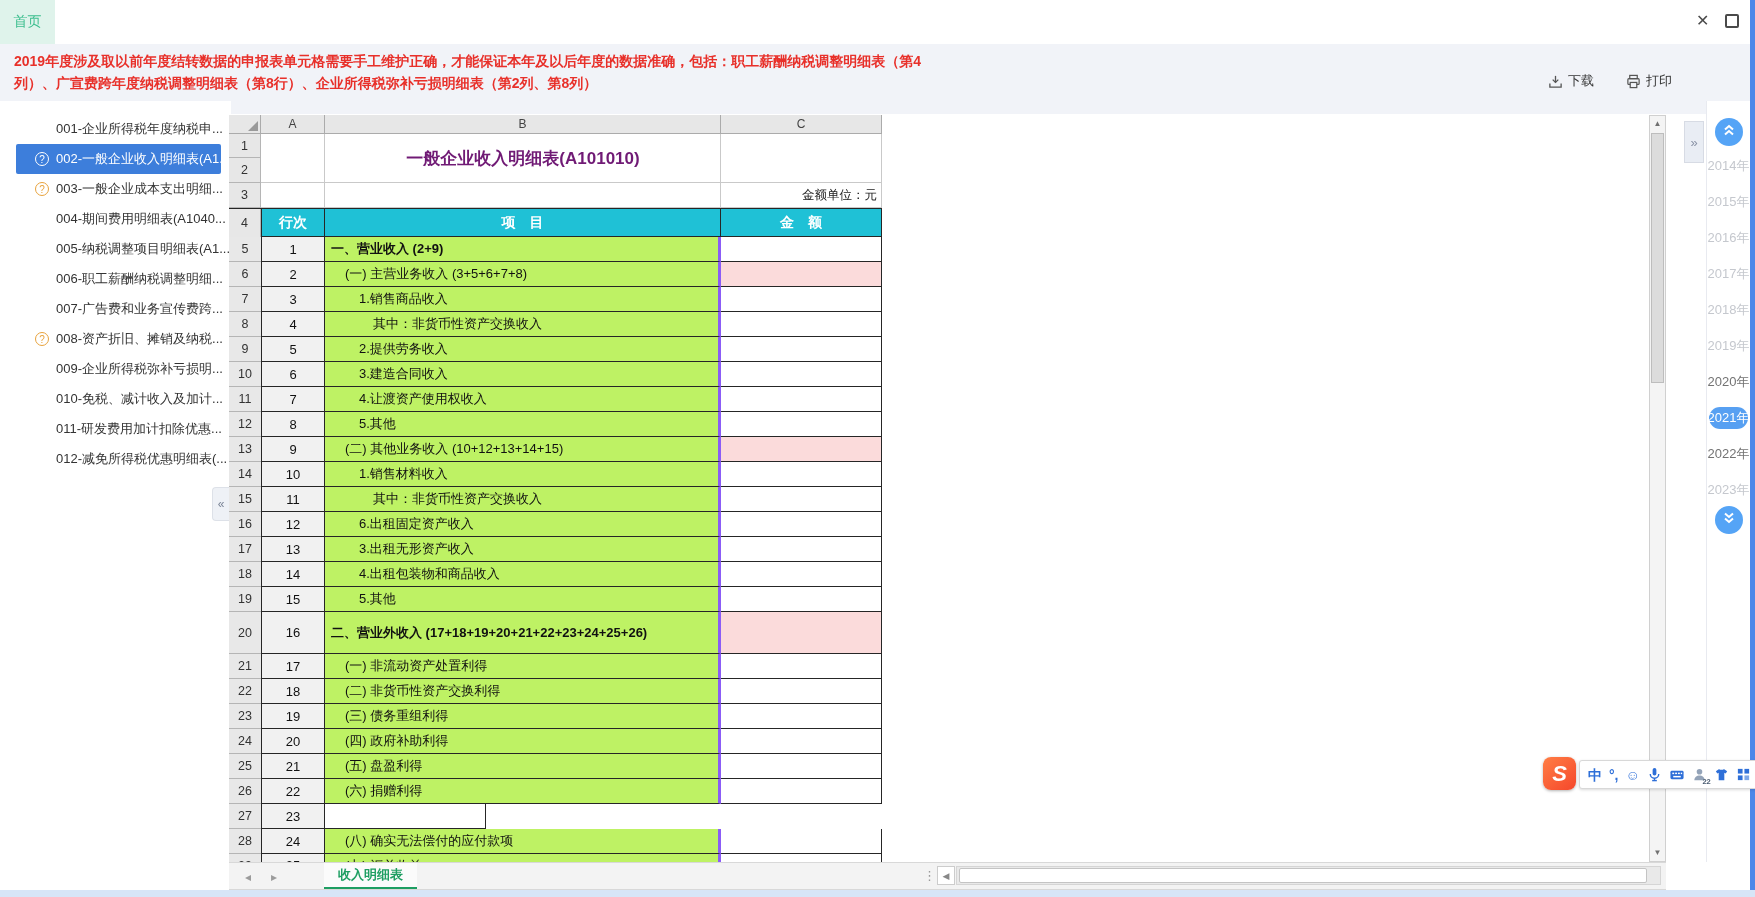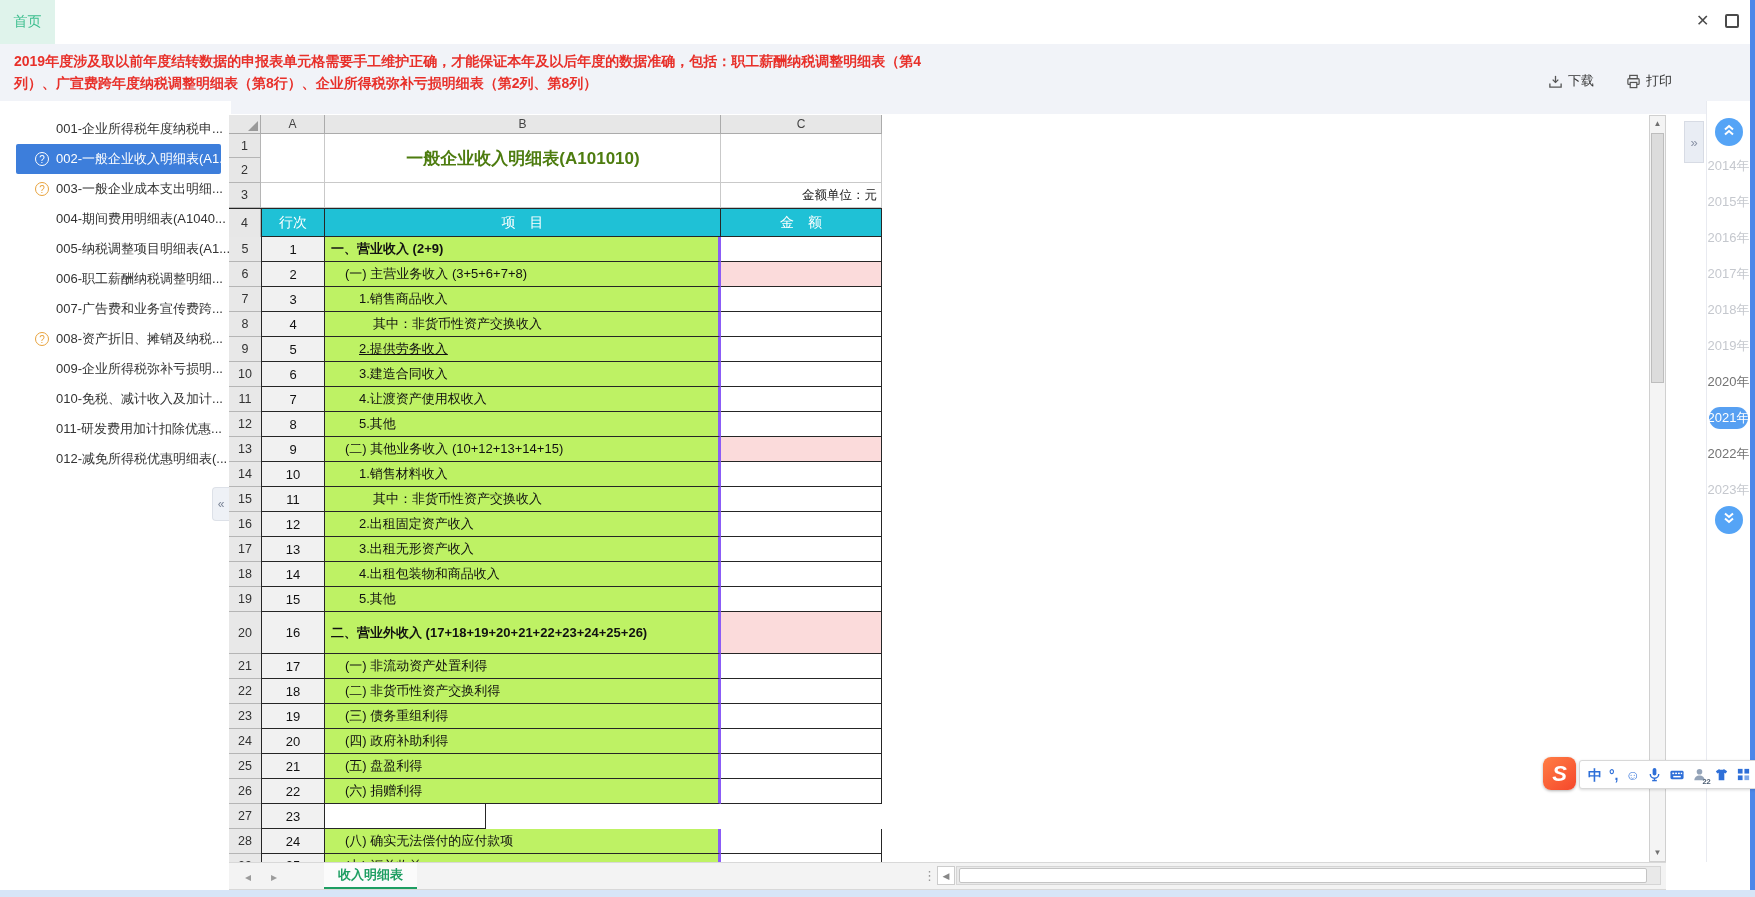--- a/index.html
+++ b/index.html
@@ -40,24 +40,24 @@
   .ch-corner .tri{position:absolute;right:2px;bottom:2px;width:0;height:0;border-left:10px solid transparent;border-bottom:10px solid #9A9A9A;}
   .ch-a{width:64px;}.ch-b{width:396px;}.ch-c{width:161px;}
 
   .chrome-row{display:flex;}
   .cr-num{width:32px;background:#E7E7E7;border-right:1px solid #B5B5B5;border-bottom:1px solid #B5B5B5;box-sizing:border-box;display:flex;align-items:center;justify-content:center;font-size:12.5px;color:#333;}
   .cr-cell{background:#fff;border-right:1px solid #C9C9C9;border-bottom:1px solid #C9C9C9;box-sizing:border-box;display:flex;align-items:center;}
   .cr-a{width:64px;}.cr-b{width:396px;}.cr-c{width:161px;}
   .nb{border-bottom:none;}
   .r1{height:24px;}.r2{height:25px;}.r3{height:25px;}
   .unit-cell{justify-content:flex-end;padding-right:4px;font-size:12.5px;color:#222;}
-  .title-overlay{position:absolute;left:96px;top:19px;width:396px;height:49px;display:flex;align-items:center;justify-content:center;font-size:17px;font-weight:bold;color:#4d7c0f;pointer-events:none;}
+  .title-overlay{position:absolute;left:96px;top:19px;width:396px;height:49px;display:flex;align-items:center;justify-content:center;font-size:17px;font-weight:bold;color:#701a75;pointer-events:none;}
 
   .hdr-row{display:flex;height:29px;border-top:1px solid #262626;box-sizing:border-box;}
-  .h-cell{background:#1FC1D6;color:#fff;font-weight:normal;font-size:14px;display:flex;align-items:center;justify-content:center;border-right:1px solid #262626;border-bottom:1px solid #262626;box-sizing:border-box;}
+  .h-cell{background:#1FC1D6;color:#fff;font-weight:bold;font-size:14px;display:flex;align-items:center;justify-content:center;border-right:1px solid #262626;border-bottom:1px solid #262626;box-sizing:border-box;}
   .h-xh{width:64px;border-left:1px solid #262626;}
   .h-item{width:396px;}
   .h-amt{width:161px;}
   .hdr-num{height:29px;border-bottom:1px solid #B5B5B5;}
 
   .trow{display:flex;height:25px;}
   .trow.tall{height:42px;}
   .trow.partial{height:9px;overflow:hidden;}
   .trow.partial .c-num,.trow.partial .c-xh,.trow.partial .c-item{align-items:flex-start;line-height:24px;}
   .c-num{width:32px;background:#E8E8E8;border-bottom:1px solid #B5B5B5;box-sizing:border-box;display:flex;align-items:center;justify-content:center;font-size:12.5px;color:#333;}
@@ -282,21 +282,21 @@
         <div class="trow">
           <div class="c-num">8</div>
           <div class="c-xh">4</div>
           <div class="c-item" style="padding-left: 48px;">其中：非货币性资产交换收入</div>
           <div class="c-amt"></div>
         </div>
 
         <div class="trow">
           <div class="c-num">9</div>
           <div class="c-xh">5</div>
-          <div class="c-item" style="padding-left: 34px; text-decoration: underline;">2.提供劳务收入</div>
+          <div class="c-item" style="padding-left: 34px;">2.提供劳务收入</div>
           <div class="c-amt"></div>
         </div>
 
         <div class="trow">
           <div class="c-num">10</div>
           <div class="c-xh">6</div>
           <div class="c-item" style="padding-left: 34px;">3.建造合同收入</div>
           <div class="c-amt"></div>
         </div>
 
@@ -331,21 +331,21 @@
         <div class="trow">
           <div class="c-num">15</div>
           <div class="c-xh">11</div>
           <div class="c-item" style="padding-left: 48px;">其中：非货币性资产交换收入</div>
           <div class="c-amt"></div>
         </div>
 
         <div class="trow">
           <div class="c-num">16</div>
           <div class="c-xh">12</div>
-          <div class="c-item" style="padding-left: 34px;">2.出租固定资产收入</div>
+          <div class="c-item" style="padding-left: 34px;">6.出租固定资产收入</div>
           <div class="c-amt"></div>
         </div>
 
         <div class="trow">
           <div class="c-num">17</div>
           <div class="c-xh">13</div>
           <div class="c-item" style="padding-left: 34px;">3.出租无形资产收入</div>
           <div class="c-amt"></div>
         </div>
 

